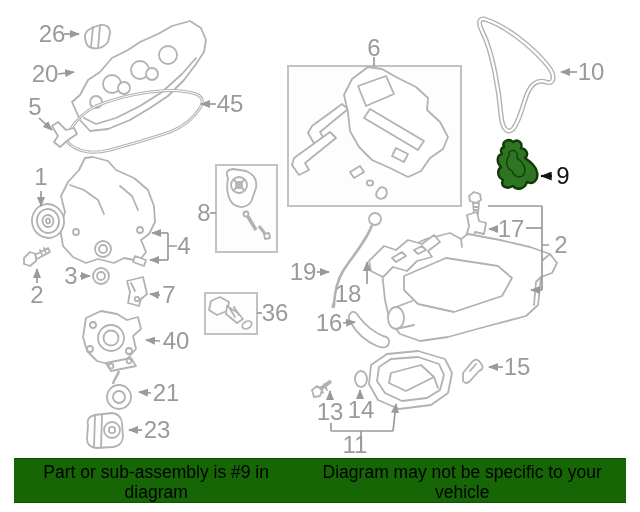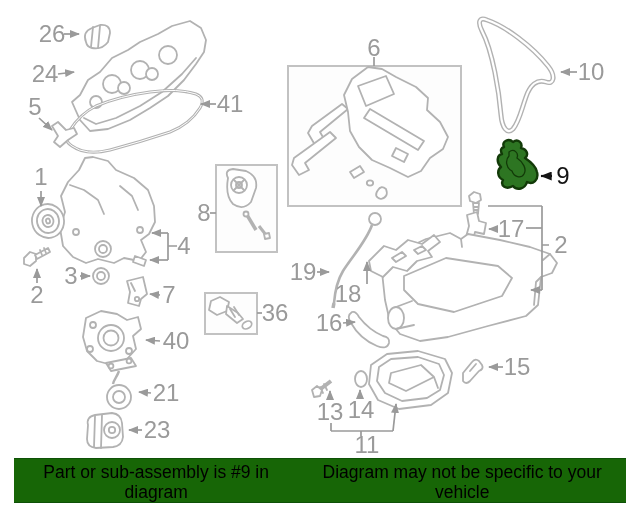--- a/index.html
+++ b/index.html
@@ -246,35 +246,35 @@
 <span class="co" style="left:41px;top:177px">1</span>
 <span class="co" style="left:37px;top:295px">2</span>
 <span class="co" style="left:71px;top:276px">3</span>
 <span class="co" style="left:184px;top:246px">4</span>
 <span class="co" style="left:35px;top:107px">5</span>
 <span class="co" style="left:374px;top:48px">6</span>
 <span class="co" style="left:169px;top:295px">7</span>
 <span class="co" style="left:204px;top:213px">8</span>
 <span class="co hl" style="left:563px;top:176px">9</span>
 <span class="co" style="left:591px;top:72px">10</span>
-<span class="co" style="left:367px;top:445px">11</span>
+<span class="co" style="left:355px;top:445px">11</span>
 <span class="co" style="left:517px;top:367px">15</span>
 <span class="co" style="left:330px;top:412px">13</span>
 <span class="co" style="left:361px;top:410px">14</span>
 <span class="co" style="left:561px;top:245px">2</span>
 <span class="co" style="left:329px;top:323px">16</span>
 <span class="co" style="left:511px;top:229px">17</span>
 <span class="co" style="left:348px;top:294px">18</span>
 <span class="co" style="left:303px;top:272px">19</span>
 <span class="co" style="left:176px;top:341px">40</span>
 <span class="co" style="left:166px;top:393px">21</span>
 <span class="co" style="left:275px;top:313px">36</span>
 <span class="co" style="left:157px;top:430px">23</span>
-<span class="co" style="left:45px;top:74px">24</span>
-<span class="co" style="left:230px;top:104px">41</span>
+<span class="co" style="left:45px;top:74px">20</span>
+<span class="co" style="left:230px;top:104px">45</span>
 <span class="co" style="left:52px;top:34px">26</span>
 
 <div id="banner">
   <div>Part or sub-assembly is #9 in diagram</div>
   <div>Diagram may not be specific to your vehicle</div>
 </div>
 
 </div>
 
 </body></html>

